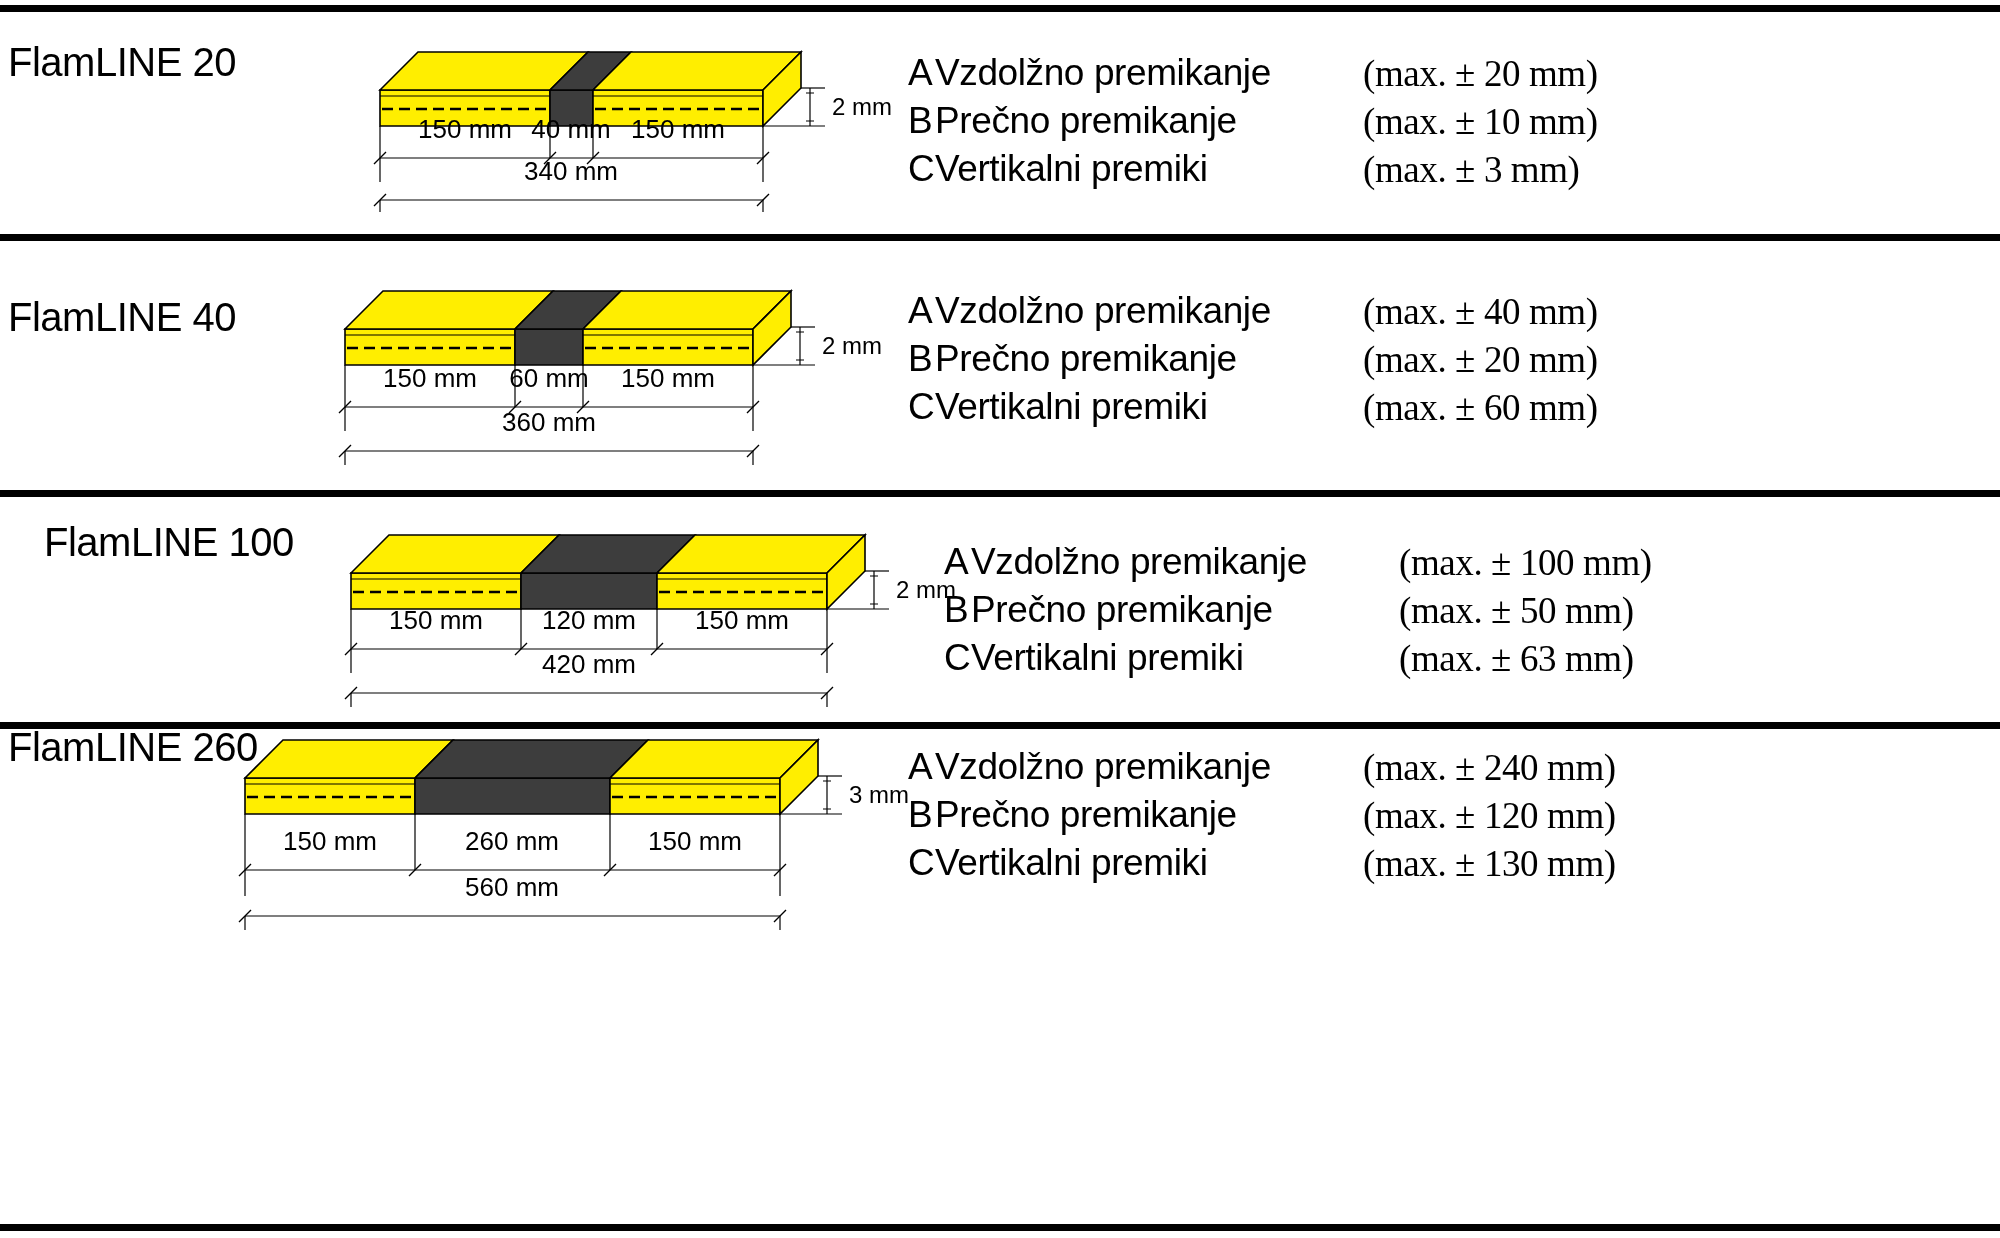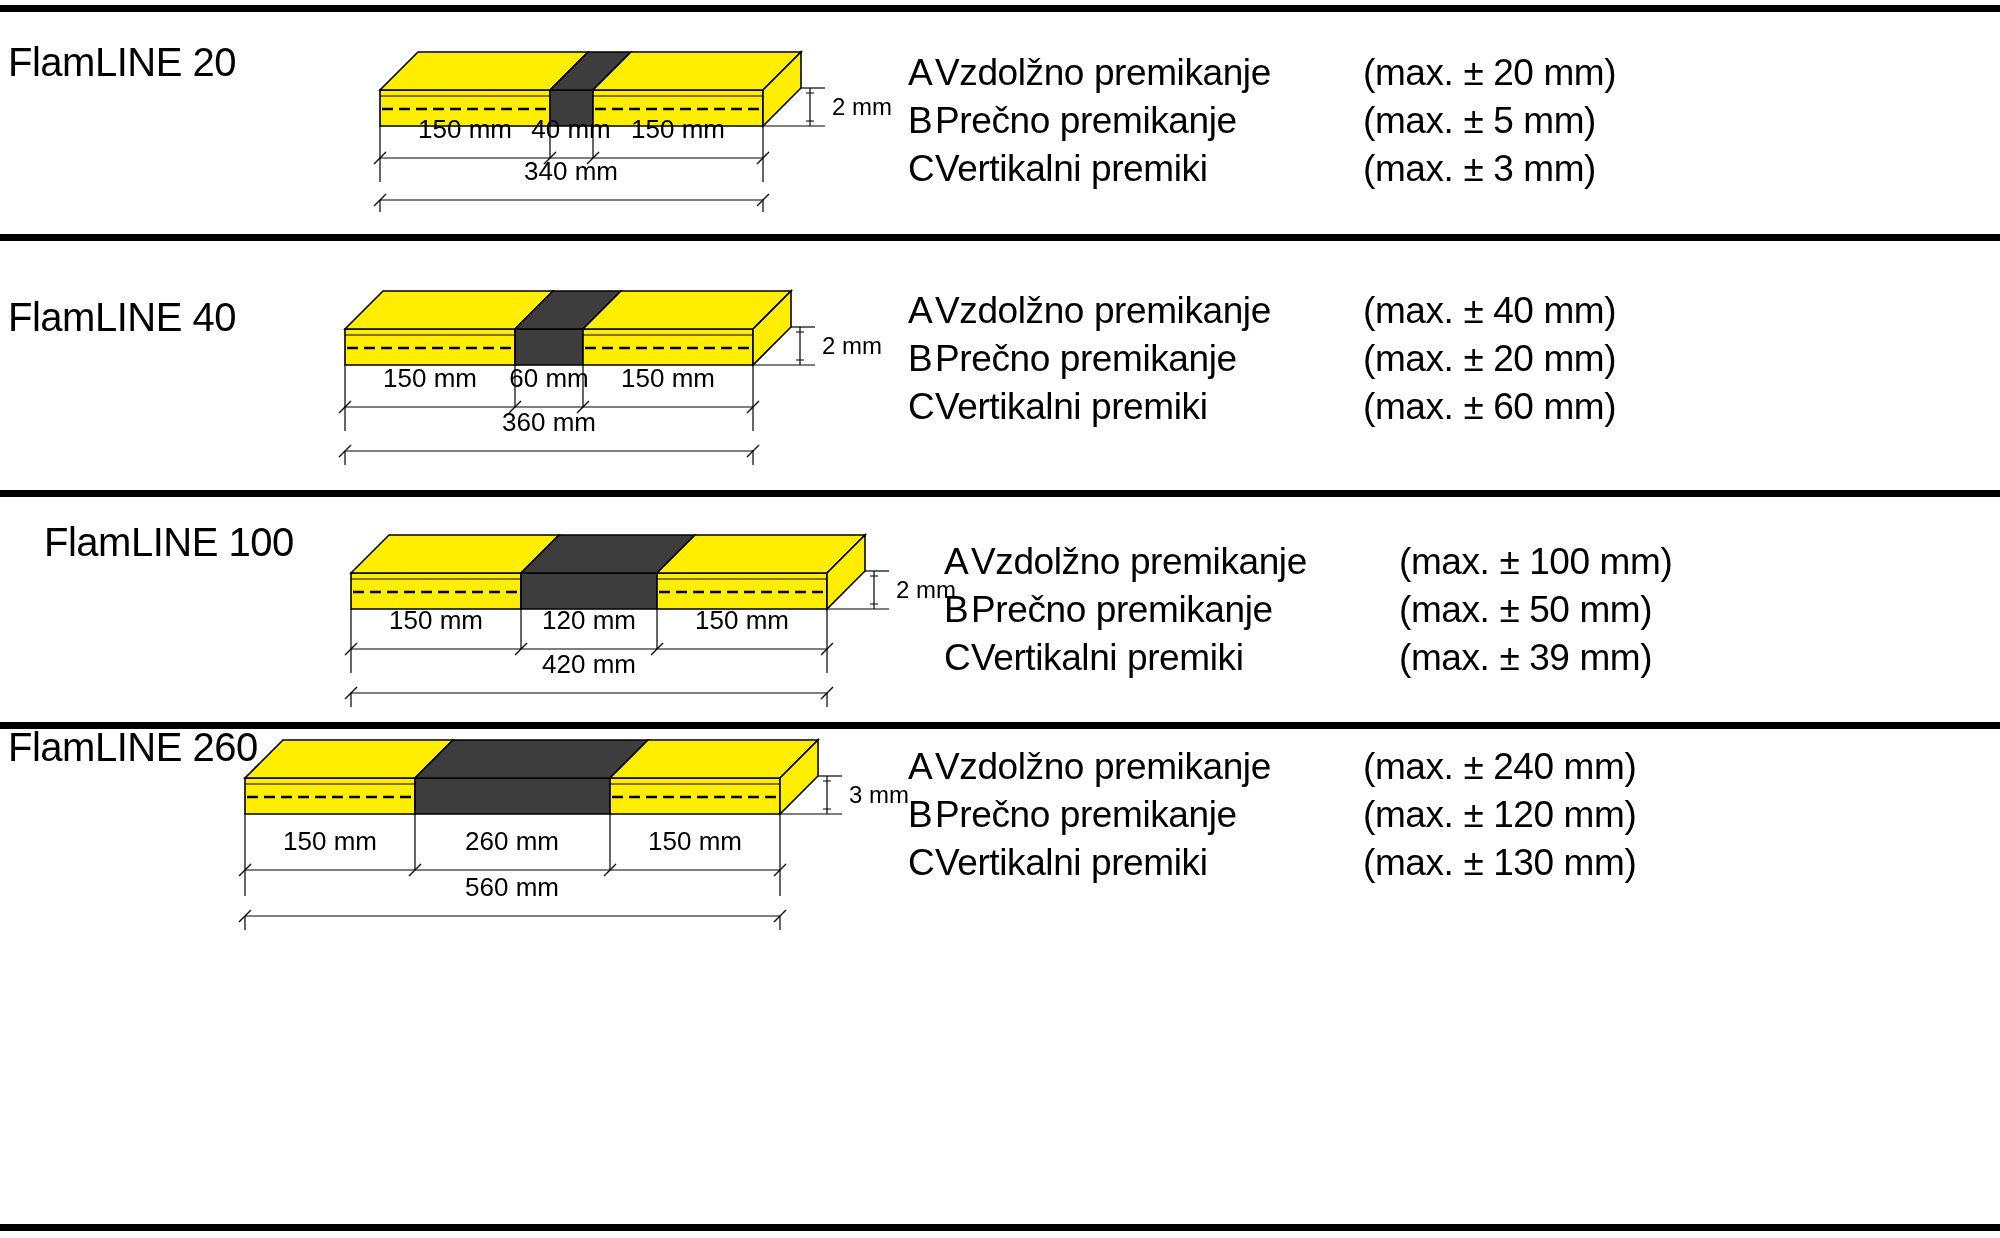--- a/index.html
+++ b/index.html
@@ -65,20 +65,21 @@
   .spec-label {
     position: absolute;
     left: 27px;
     top: 0;
   }
   .spec-value {
     position: absolute;
     left: 455px;
     top: 0;
     text-align: center;
+    font-family: Liberation Serif, serif;
   }
 
   
   .diagram {
     position: absolute;
   }
   .diagram svg { display: block; overflow: visible; }
 
   .dim-text {
     font-family: "Liberation Sans", sans-serif;
@@ -152,21 +153,21 @@
 
     <div class="spec-block" style="left:908px;top:52px;">
       <div class="spec-line">
         <span class="spec-key">A</span>
         <span class="spec-label">Vzdolžno premikanje</span>
         <span class="spec-value">(max. ± 20 mm)</span>
       </div>
       <div class="spec-line">
         <span class="spec-key">B</span>
         <span class="spec-label">Prečno premikanje</span>
-        <span class="spec-value">(max. ± 5 mm)</span>
+        <span class="spec-value">(max. ± 10 mm)</span>
       </div>
       <div class="spec-line">
         <span class="spec-key">C</span>
         <span class="spec-label">Vertikalni premiki</span>
         <span class="spec-value">(max. ± 3 mm)</span>
       </div>
     </div>
   </div>
 
   <div class="row" style="top:234px;height:256px;">
@@ -283,21 +284,21 @@
         <span class="spec-value">(max. ± 100 mm)</span>
       </div>
       <div class="spec-line">
         <span class="spec-key">B</span>
         <span class="spec-label">Prečno premikanje</span>
         <span class="spec-value">(max. ± 50 mm)</span>
       </div>
       <div class="spec-line">
         <span class="spec-key">C</span>
         <span class="spec-label">Vertikalni premiki</span>
-        <span class="spec-value">(max. ± 39 mm)</span>
+        <span class="spec-value">(max. ± 63 mm)</span>
       </div>
     </div>
   </div>
 
   <div class="row" style="top:690px;height:502px;">
 
     <div class="product-title" style="top:35px;">FlamLINE 260</div>
 
     <div class="diagram" style="left:235px;top:28px;">
       <svg width="670" height="220" viewBox="0 0 670 220">

